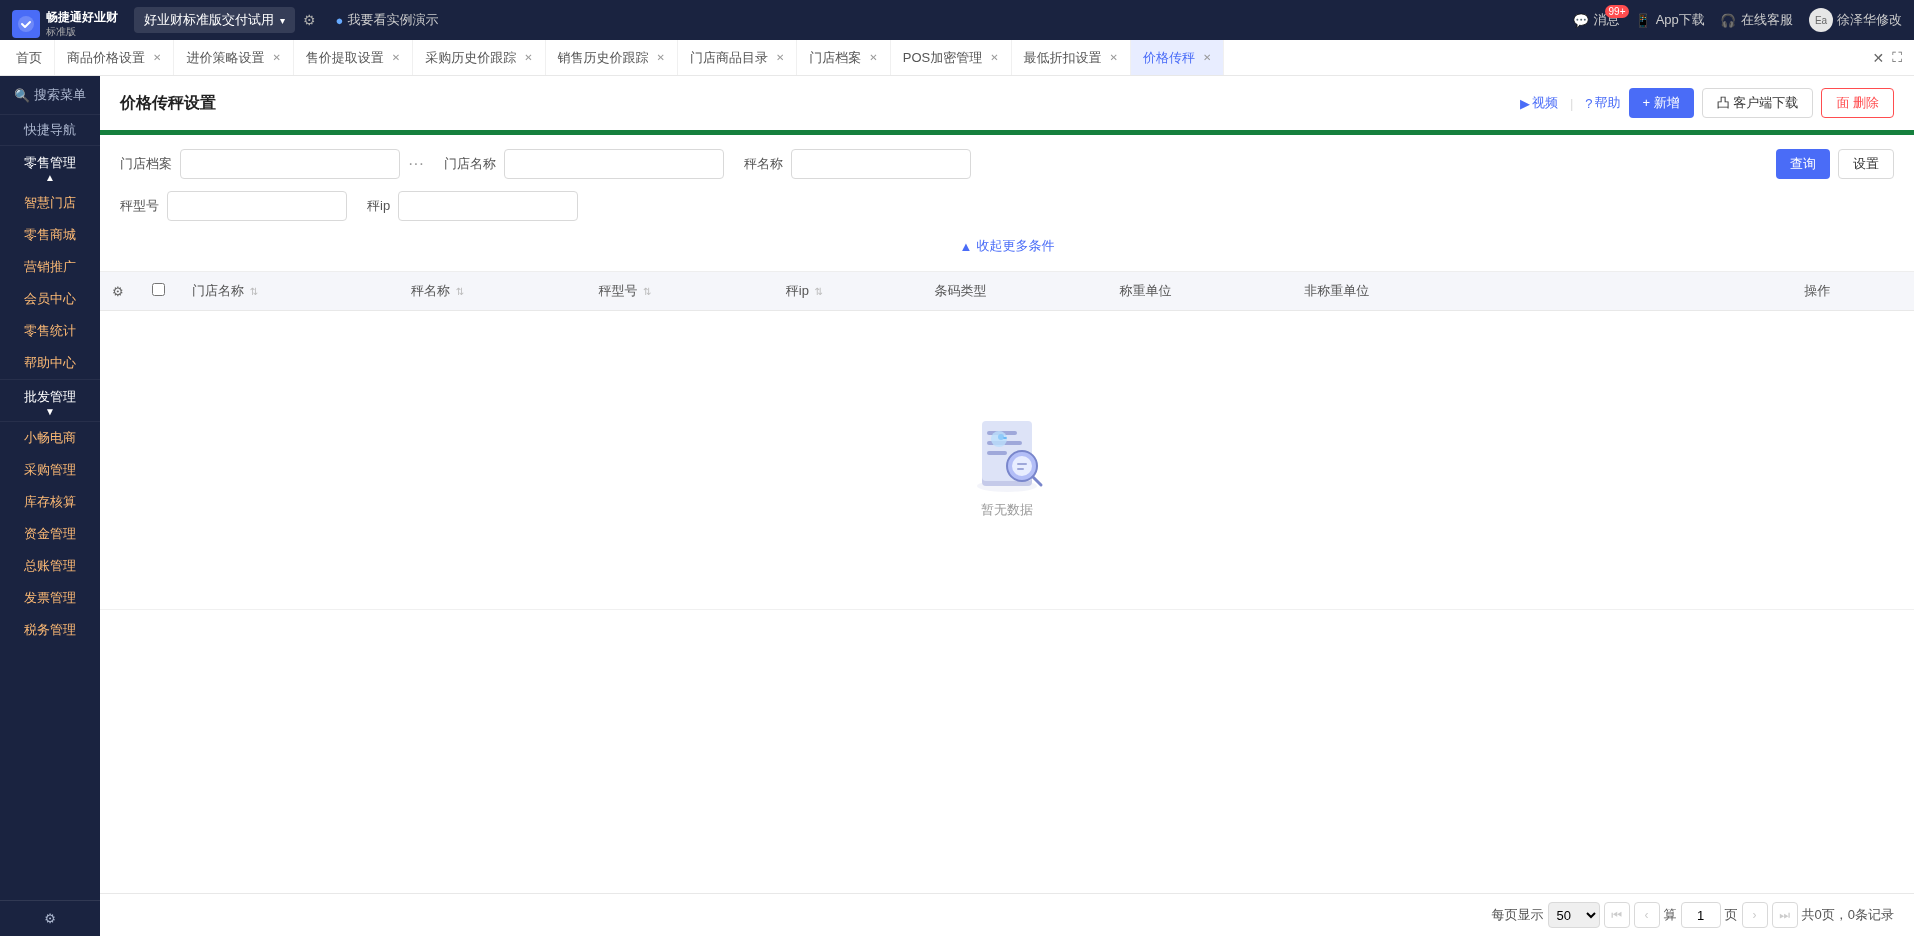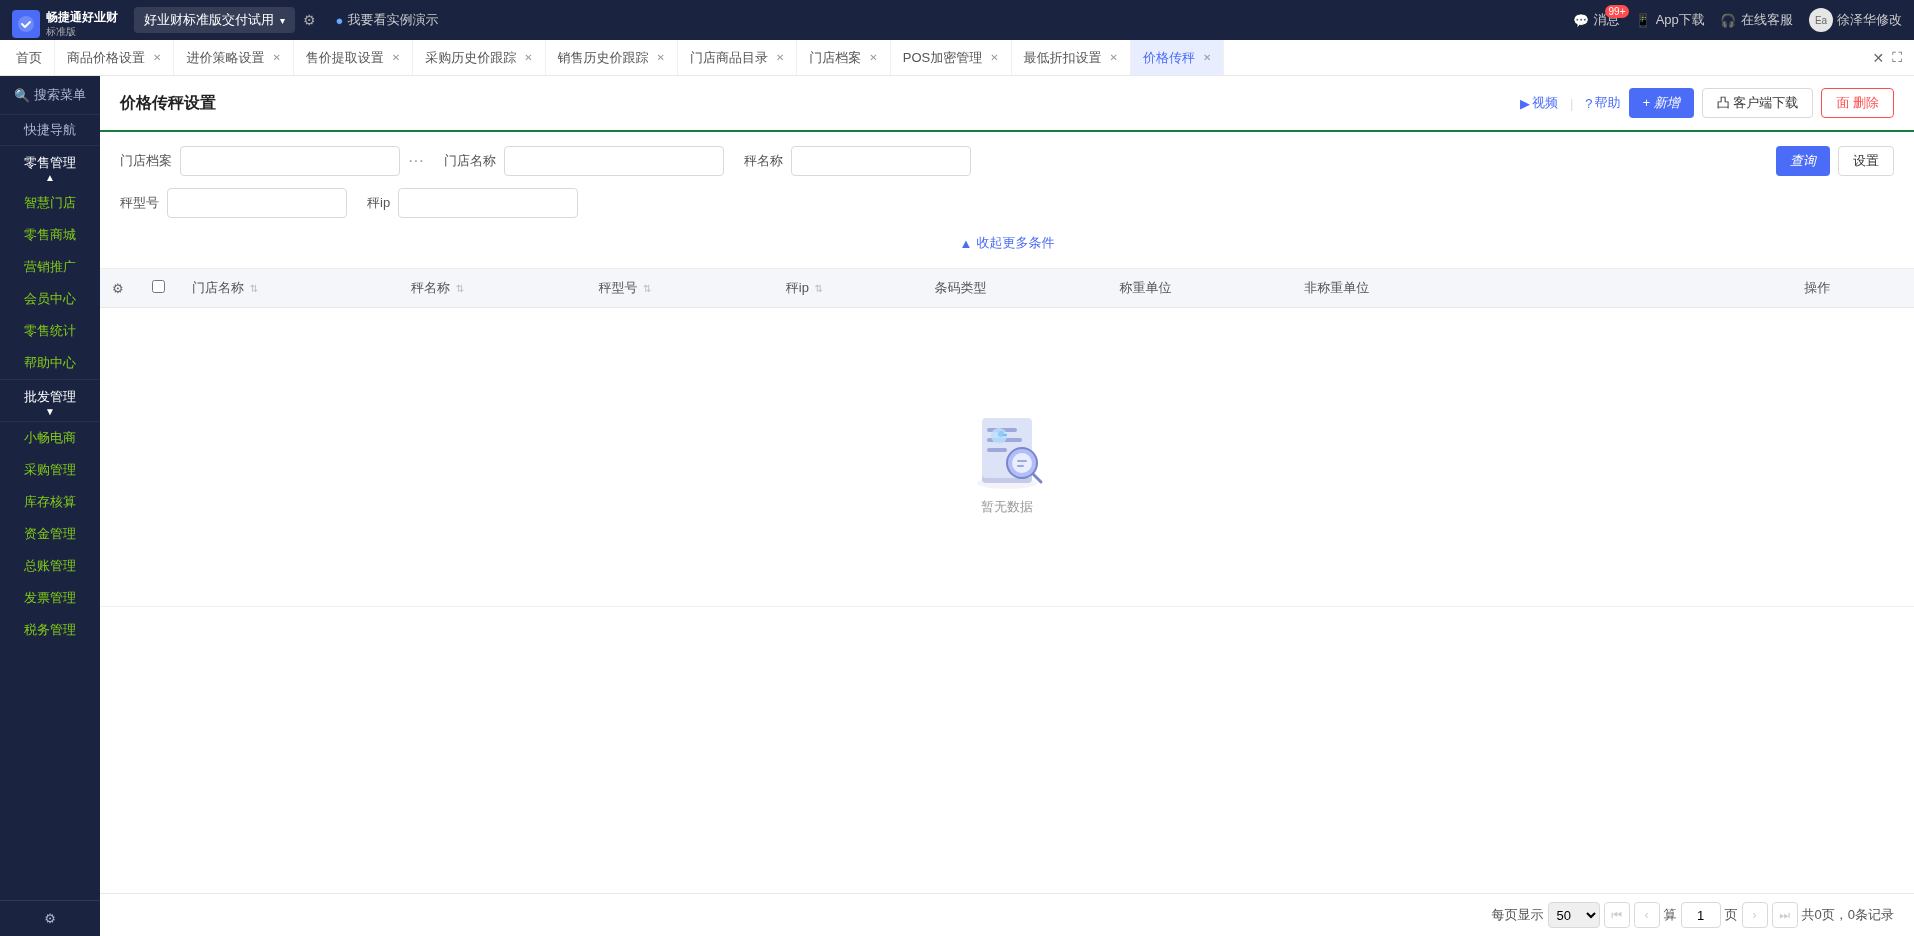--- a/index.html
+++ b/index.html
@@ -30,35 +30,35 @@
     
     .main-layout { display: flex; flex: 1; overflow: hidden; }
 
     
     .sidebar { width: 100px; background: #1a2340; display: flex; flex-direction: column; flex-shrink: 0; overflow-y: auto; }
     .sidebar::-webkit-scrollbar { width: 0; }
     .sidebar-search { padding: 10px 8px; color: #adb8d0; font-size: 12px; text-align: center; cursor: pointer; border-bottom: 1px solid rgba(255,255,255,0.06); display: flex; align-items: center; justify-content: center; gap: 4px; }
     .sidebar-nav { padding: 6px 8px; color: #adb8d0; font-size: 12px; text-align: center; cursor: pointer; border-bottom: 1px solid rgba(255,255,255,0.06); display: flex; align-items: center; justify-content: center; gap: 4px; }
     .sidebar-group { border-bottom: 1px solid rgba(255,255,255,0.06); }
     .sidebar-group-header { padding: 8px 8px 4px; color: #fff; font-size: 12px; display: flex; align-items: center; justify-content: space-between; cursor: pointer; font-weight: 500; flex-direction: column; }
-    .sidebar-item { padding: 7px 8px; color: #84cc16; font-size: 12px; text-align: center; cursor: pointer; }
+    .sidebar-item { padding: 7px 8px; color: #fdba74; font-size: 12px; text-align: center; cursor: pointer; }
     .sidebar-settings { padding: 10px 8px; color: #adb8d0; text-align: center; cursor: pointer; margin-top: auto; border-top: 1px solid rgba(255,255,255,0.1); }
     .arrow-icon { font-size: 10px; }
 
     
     .content { flex: 1; overflow: hidden; display: flex; flex-direction: column; background: #f5f6fa; }
 
     
-    .page-header { background: #fff; padding: 12px 20px; display: flex; align-items: center; justify-content: space-between; border-bottom: 2px solid #15803d; flex-shrink: 0; }
+    .page-header { background: #fff; padding: 12px 20px; display: flex; align-items: center; justify-content: space-between; border-bottom: 5px solid #15803d; flex-shrink: 0; }
     .page-title { font-size: 16px; font-weight: 600; color: #222; }
     .page-actions { display: flex; align-items: center; gap: 8px; }
     .page-action-link { color: #4a6cf7; font-size: 12px; cursor: pointer; display: flex; align-items: center; gap: 2px; }
     .divider-v { color: #ddd; margin: 0 4px; }
     .btn { height: 30px; padding: 0 14px; border-radius: 4px; border: none; cursor: pointer; font-size: 13px; display: flex; align-items: center; gap: 4px; }
-    .btn-primary { background: #4a6cf7; color: #fff; font-style: italic; }
+    .btn-primary { background: #4a6cf7; color: #fff; }
     .btn-outline { background: #fff; color: #333; border: 1px solid #d9d9d9; }
     .btn-danger { background: #fff; color: #ff4d4f; border: 1px solid #ff4d4f; }
 
     
     .filter-area { background: #fff; padding: 14px 20px 8px; border-bottom: 1px solid #eee; flex-shrink: 0; }
     .filter-row { display: flex; align-items: center; gap: 20px; margin-bottom: 12px; flex-wrap: wrap; }
     .filter-item { display: flex; align-items: center; gap: 8px; }
     .filter-label { color: #555; font-size: 13px; white-space: nowrap; }
     .filter-input { height: 30px; border: 1px solid #d9d9d9; border-radius: 4px; padding: 0 8px; font-size: 13px; color: #333; outline: none; }
     .filter-input-wide { width: 220px; }

